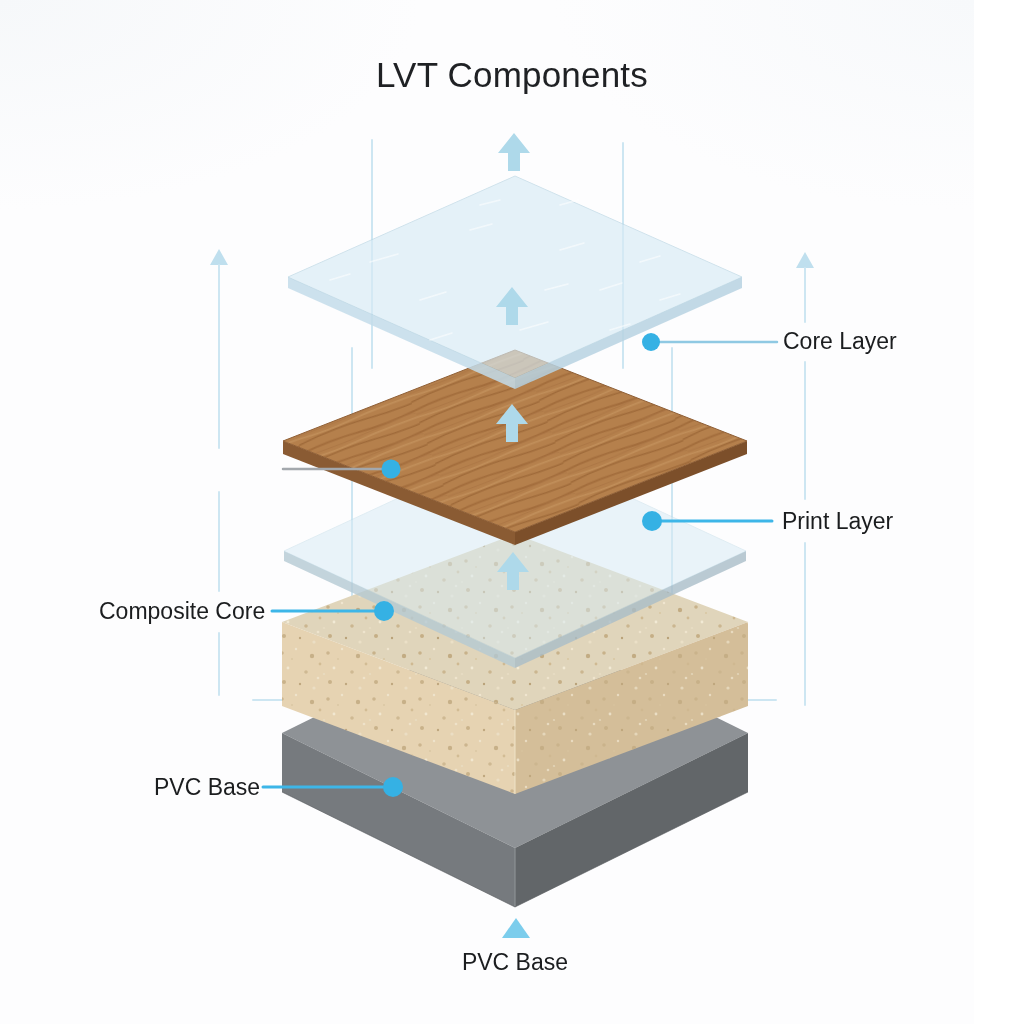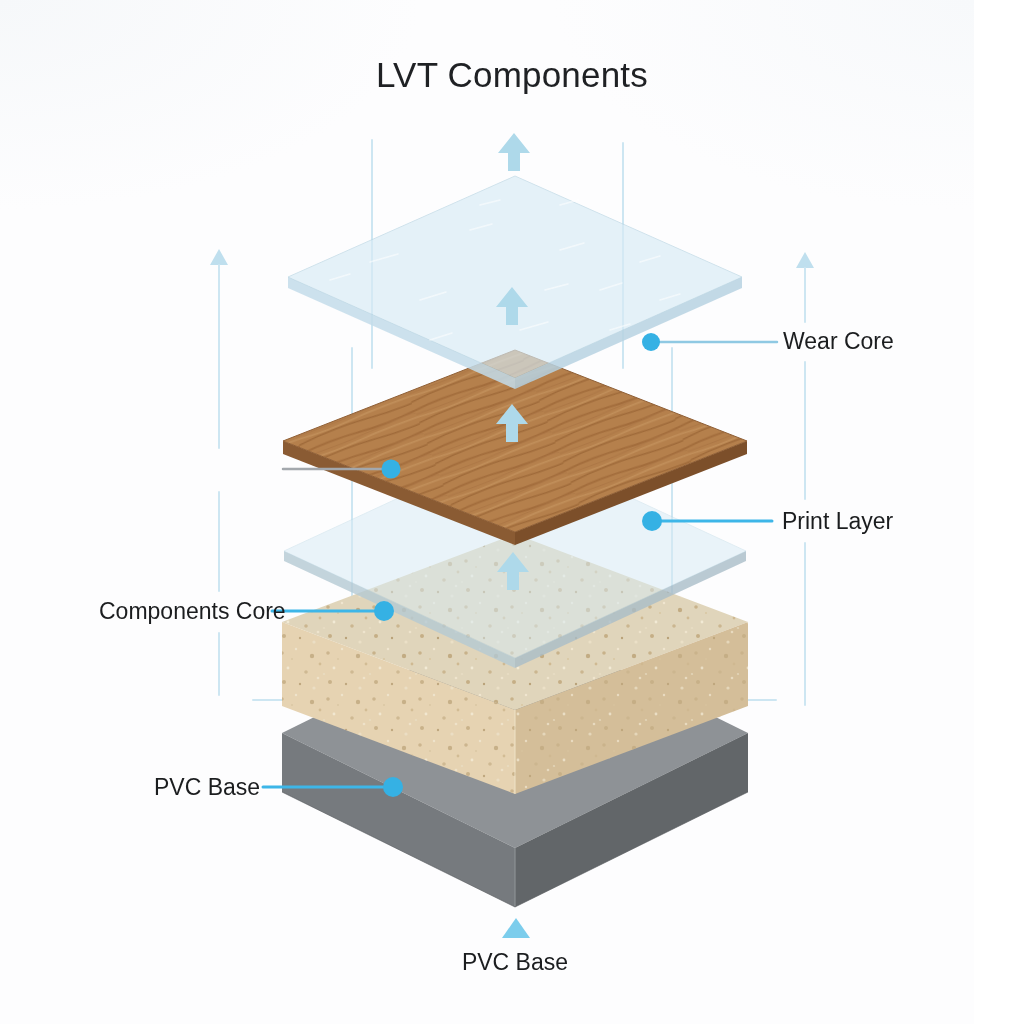--- a/index.html
+++ b/index.html
@@ -156,18 +156,18 @@
       <circle class="dot" cx="652" cy="521" r="10"></circle>
       <line class="conn" x1="272" y1="611" x2="384" y2="611"></line>
       <circle class="dot" cx="384" cy="611" r="10"></circle>
       <line class="conn" x1="263" y1="787" x2="393" y2="787"></line>
       <circle class="dot" cx="393" cy="787" r="10"></circle>
     </g>
   </svg>
 
   <div class="title">LVT Components</div>
 
-  <div class="callout-label lab-wear">Wear Core</div>
+  <div class="callout-label lab-wear">Core Layer</div>
   <div class="callout-label lab-print">Print Layer</div>
-  <div class="callout-label lab-core">Components Core</div>
+  <div class="callout-label lab-core">Composite Core</div>
   <div class="callout-label lab-base">PVC Base</div>
   <div class="callout-label lab-base-bottom">PVC Base</div>
 </div>
 
 </body></html>

